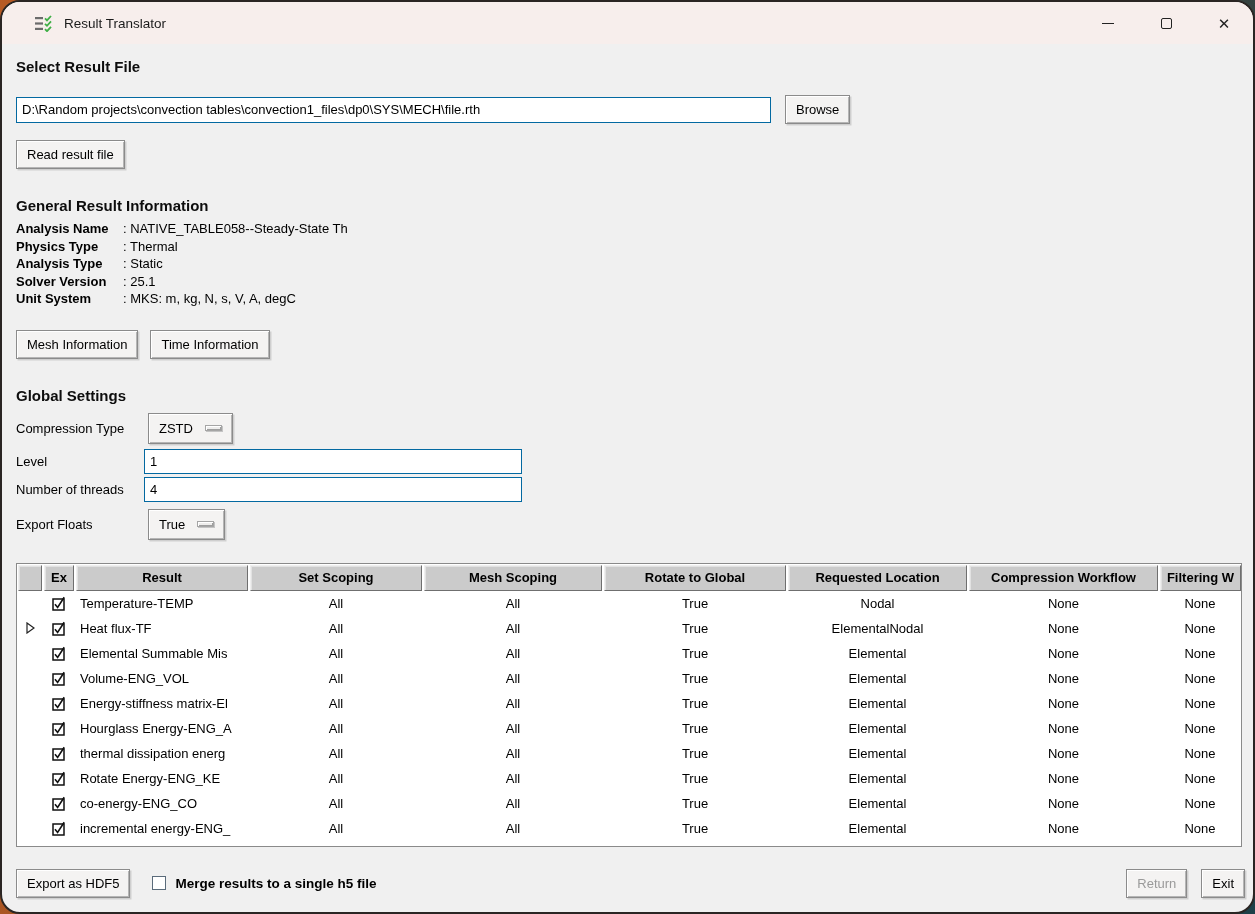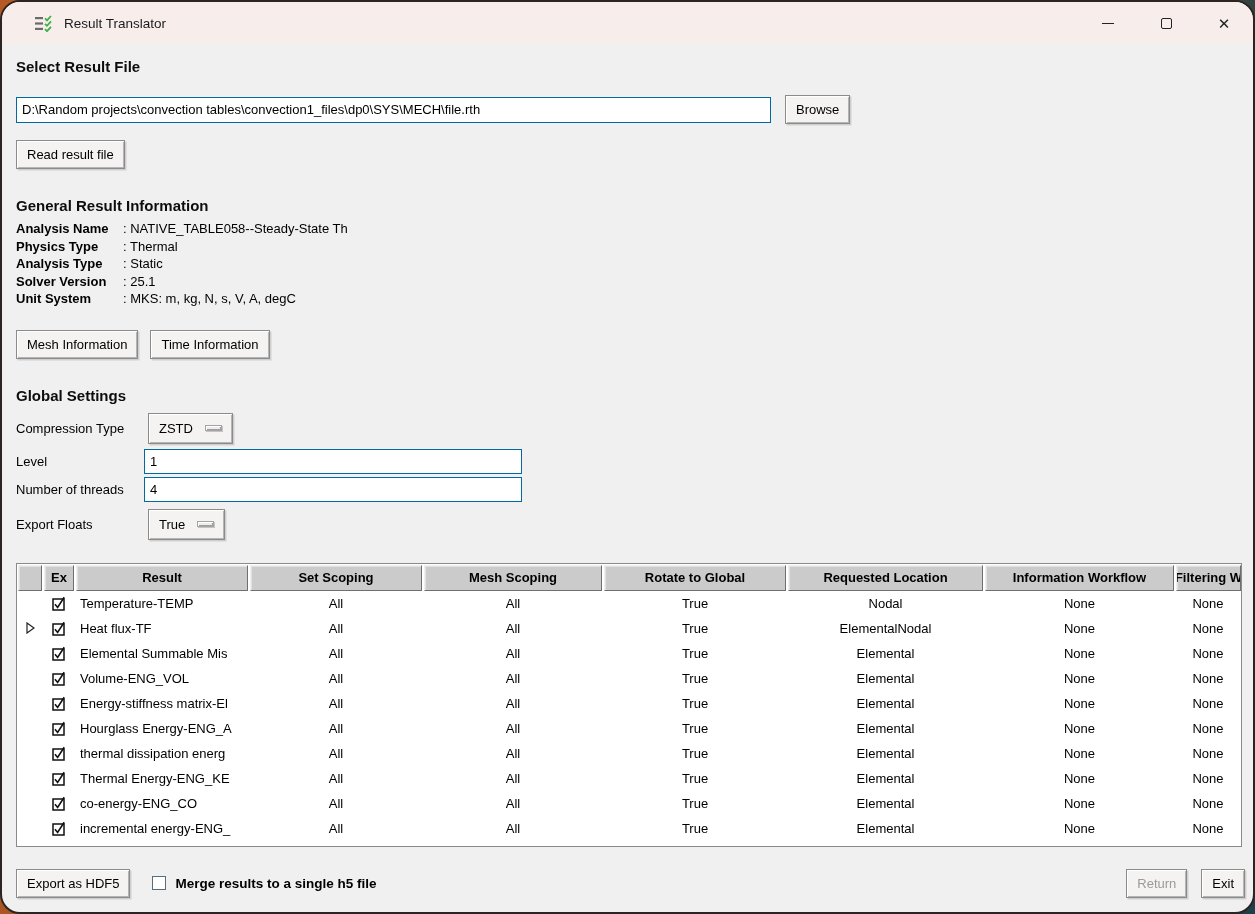--- a/index.html
+++ b/index.html
@@ -86,21 +86,21 @@
     border:1px solid; border-color:#efefef #6f6f6f #6f6f6f #efefef;
     box-shadow: inset 1px 1px 0 #e2e2e2;
     display:flex; align-items:center; justify-content:center;
     font-weight:bold; font-size:13px; overflow:hidden; white-space:nowrap;
   }
   .th:last-child .th-inner { margin-right:0; }
   .tr { display:flex; height:25px; align-items:center; background:#fff; cursor:default; }
   .td { display:flex; align-items:center; justify-content:center; font-size:13px; white-space:nowrap; overflow:hidden; height:100%; }
   .td.left { justify-content:flex-start; padding-left:5px; }
   .c0{width:26px} .c1{width:32px} .c2{width:174px} .c3{width:174px}
-  .c4{width:180px} .c5{width:184px} .c6{width:197px} .c7{width:191px}
+  .c4{width:180px} .c5{width:184px} .c6{width:181px} .c7{width:191px}
   .c8{flex:1; min-width:0;}
   .chk-svg { display:block; }
   .expander { display:flex; align-items:center; justify-content:center; width:100%; cursor:pointer; }
   
   .footer { margin-top:22px; display:flex; align-items:center; }
   .merge-wrap { margin-left:22px; display:flex; align-items:center; gap:9px; cursor:pointer;justify-content:flex-end; }
   .checkbox-empty { width:14px; height:14px; background:#fff; border:1px solid #5a6b7a; display:inline-block; }
   .merge-label { font-weight:bold; font-size:13.5px; }
   .footer-right { margin-left:auto; display:flex; gap:14px; padding-right:0; }
 </style>
@@ -220,21 +220,21 @@
         <div class="th c4">
             <div class="th-inner">Mesh Scoping</div>
           </div>
         <div class="th c5">
             <div class="th-inner">Rotate to Global</div>
           </div>
         <div class="th c6">
             <div class="th-inner">Requested Location</div>
           </div>
         <div class="th c7">
-            <div class="th-inner">Information Workflow</div>
+            <div class="th-inner">Compression Workflow</div>
           </div>
         <div class="th c8">
             <div class="th-inner">Filtering W</div>
           </div>
       </div>
       <div>
           <div class="tr">
             <div class="td c0"></div>
             <div class="td c1">
               <span>
@@ -369,21 +369,21 @@
           <div class="tr">
             <div class="td c0"></div>
             <div class="td c1">
               <span>
                 <svg class="chk-svg" width="14" height="15" viewBox="0 0 14 15">
                   <rect x="1" y="3" width="11" height="11" fill="#fff" stroke="#111" stroke-width="1.5"></rect>
                   <path d="M3 8.2 L5.6 11.4 L12.2 1.2" fill="none" stroke="#111" stroke-width="1.6"></path>
                 </svg>
               </span>
             </div>
-            <div class="td c2 left">Thermal Energy-ENG_KE</div>
+            <div class="td c2 left">Rotate Energy-ENG_KE</div>
             <div class="td c3">All</div>
             <div class="td c4">All</div>
             <div class="td c5">True</div>
             <div class="td c6">Elemental</div>
             <div class="td c7">None</div>
             <div class="td c8">None</div>
           </div>
           <div class="tr">
             <div class="td c0"></div>
             <div class="td c1">

